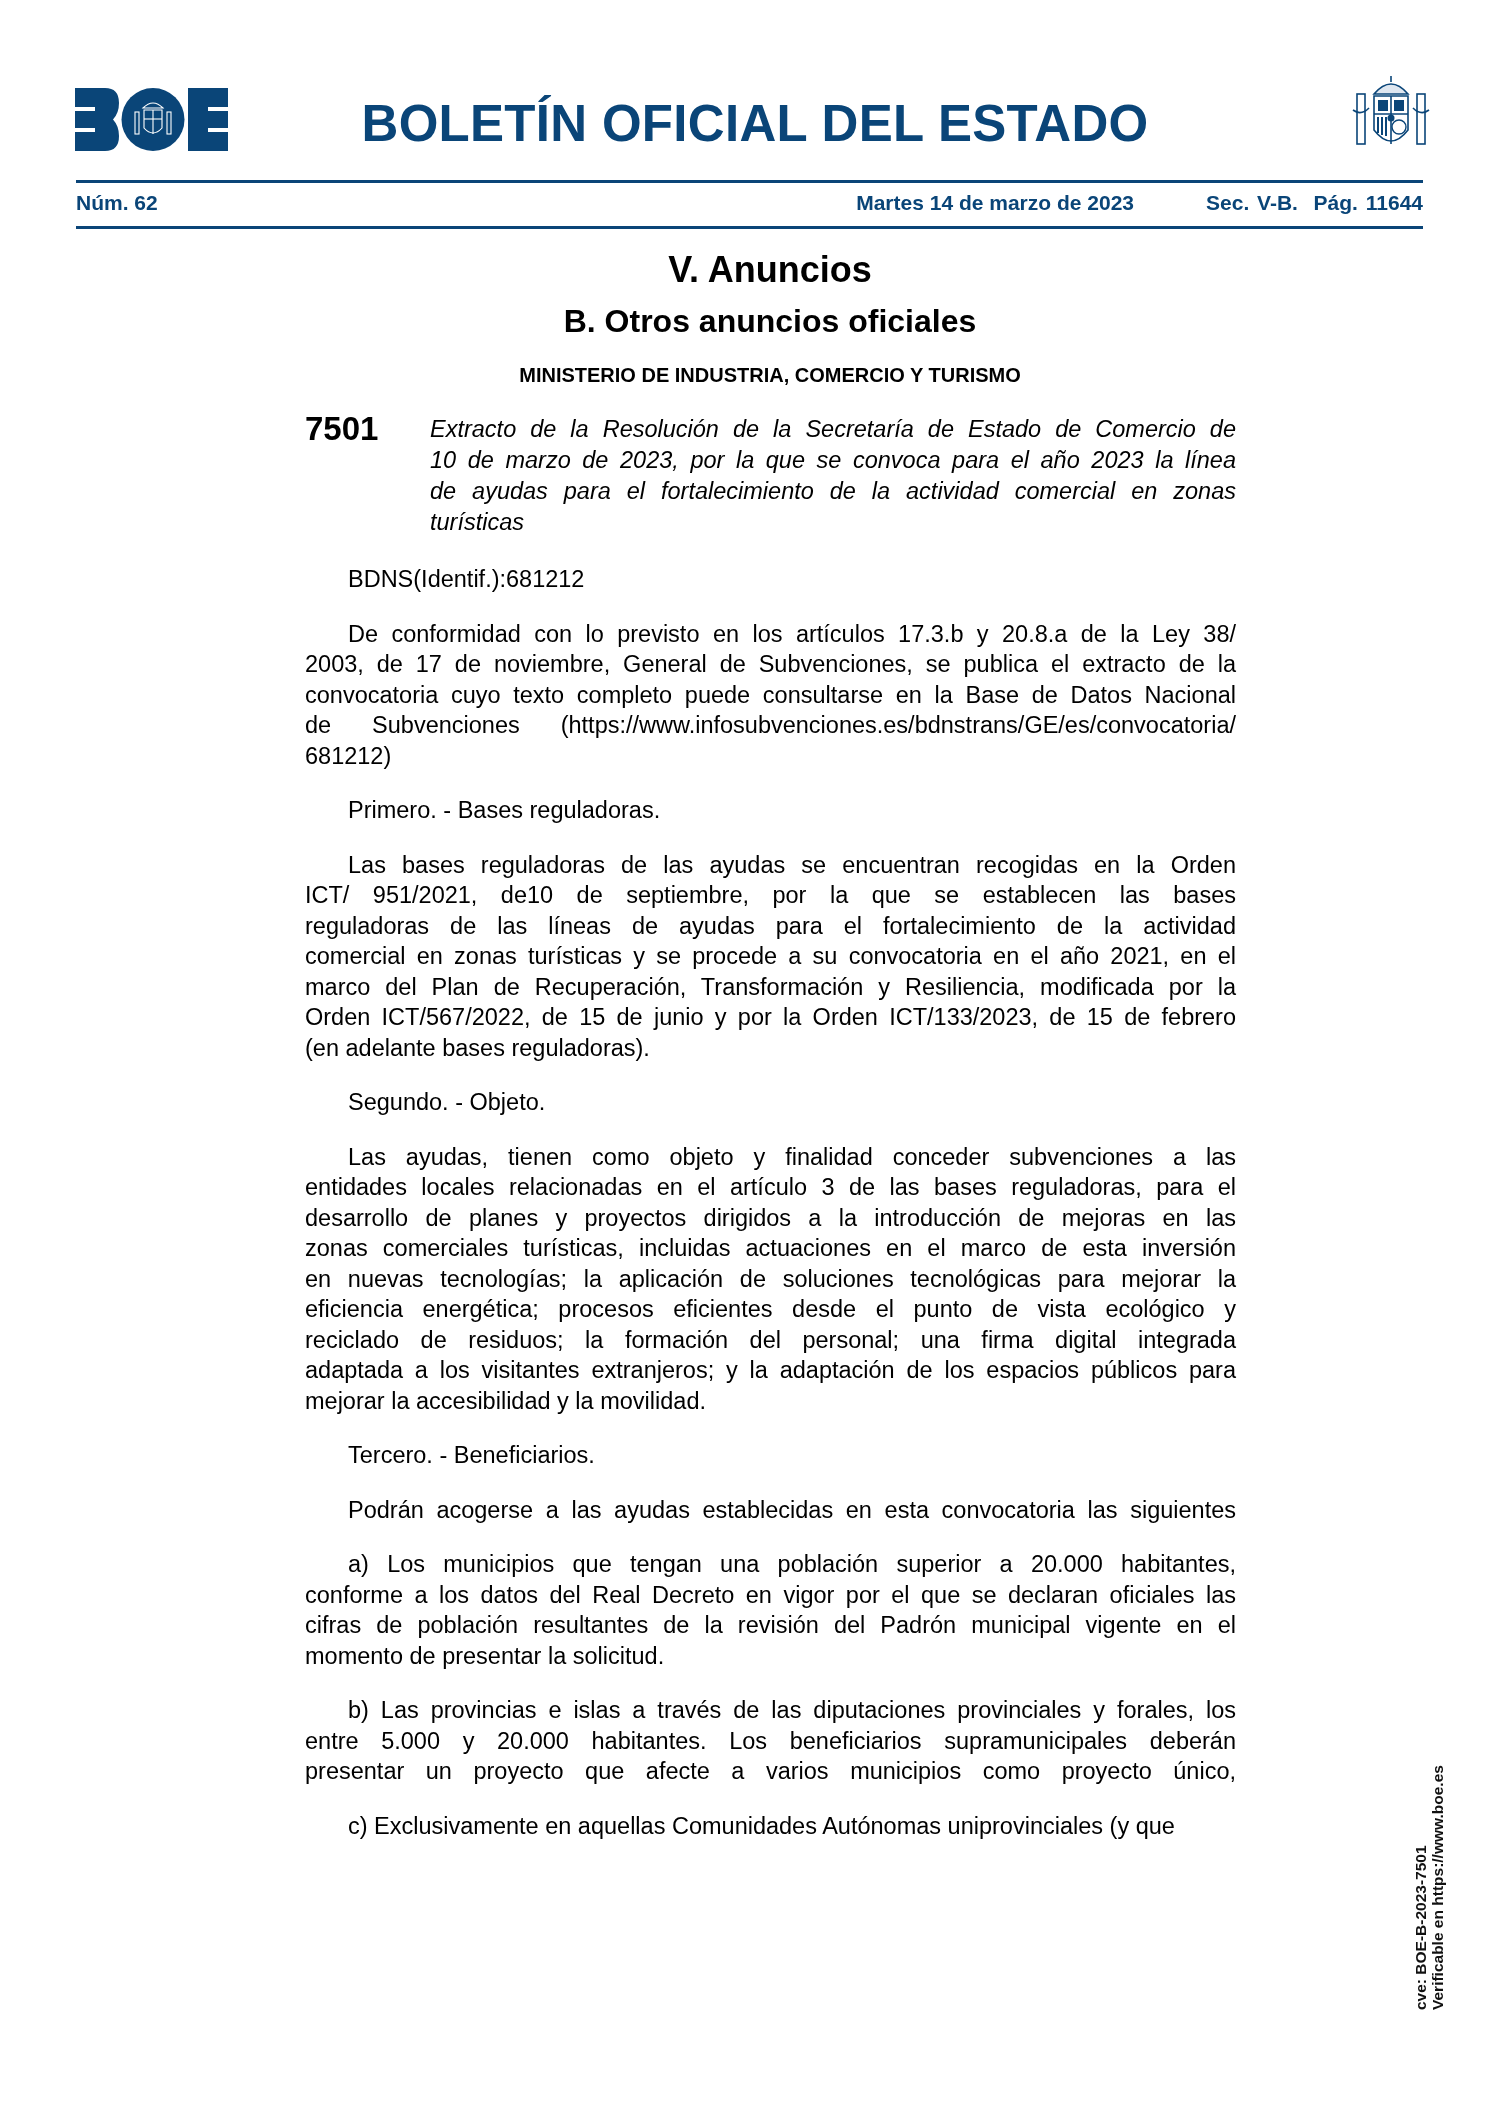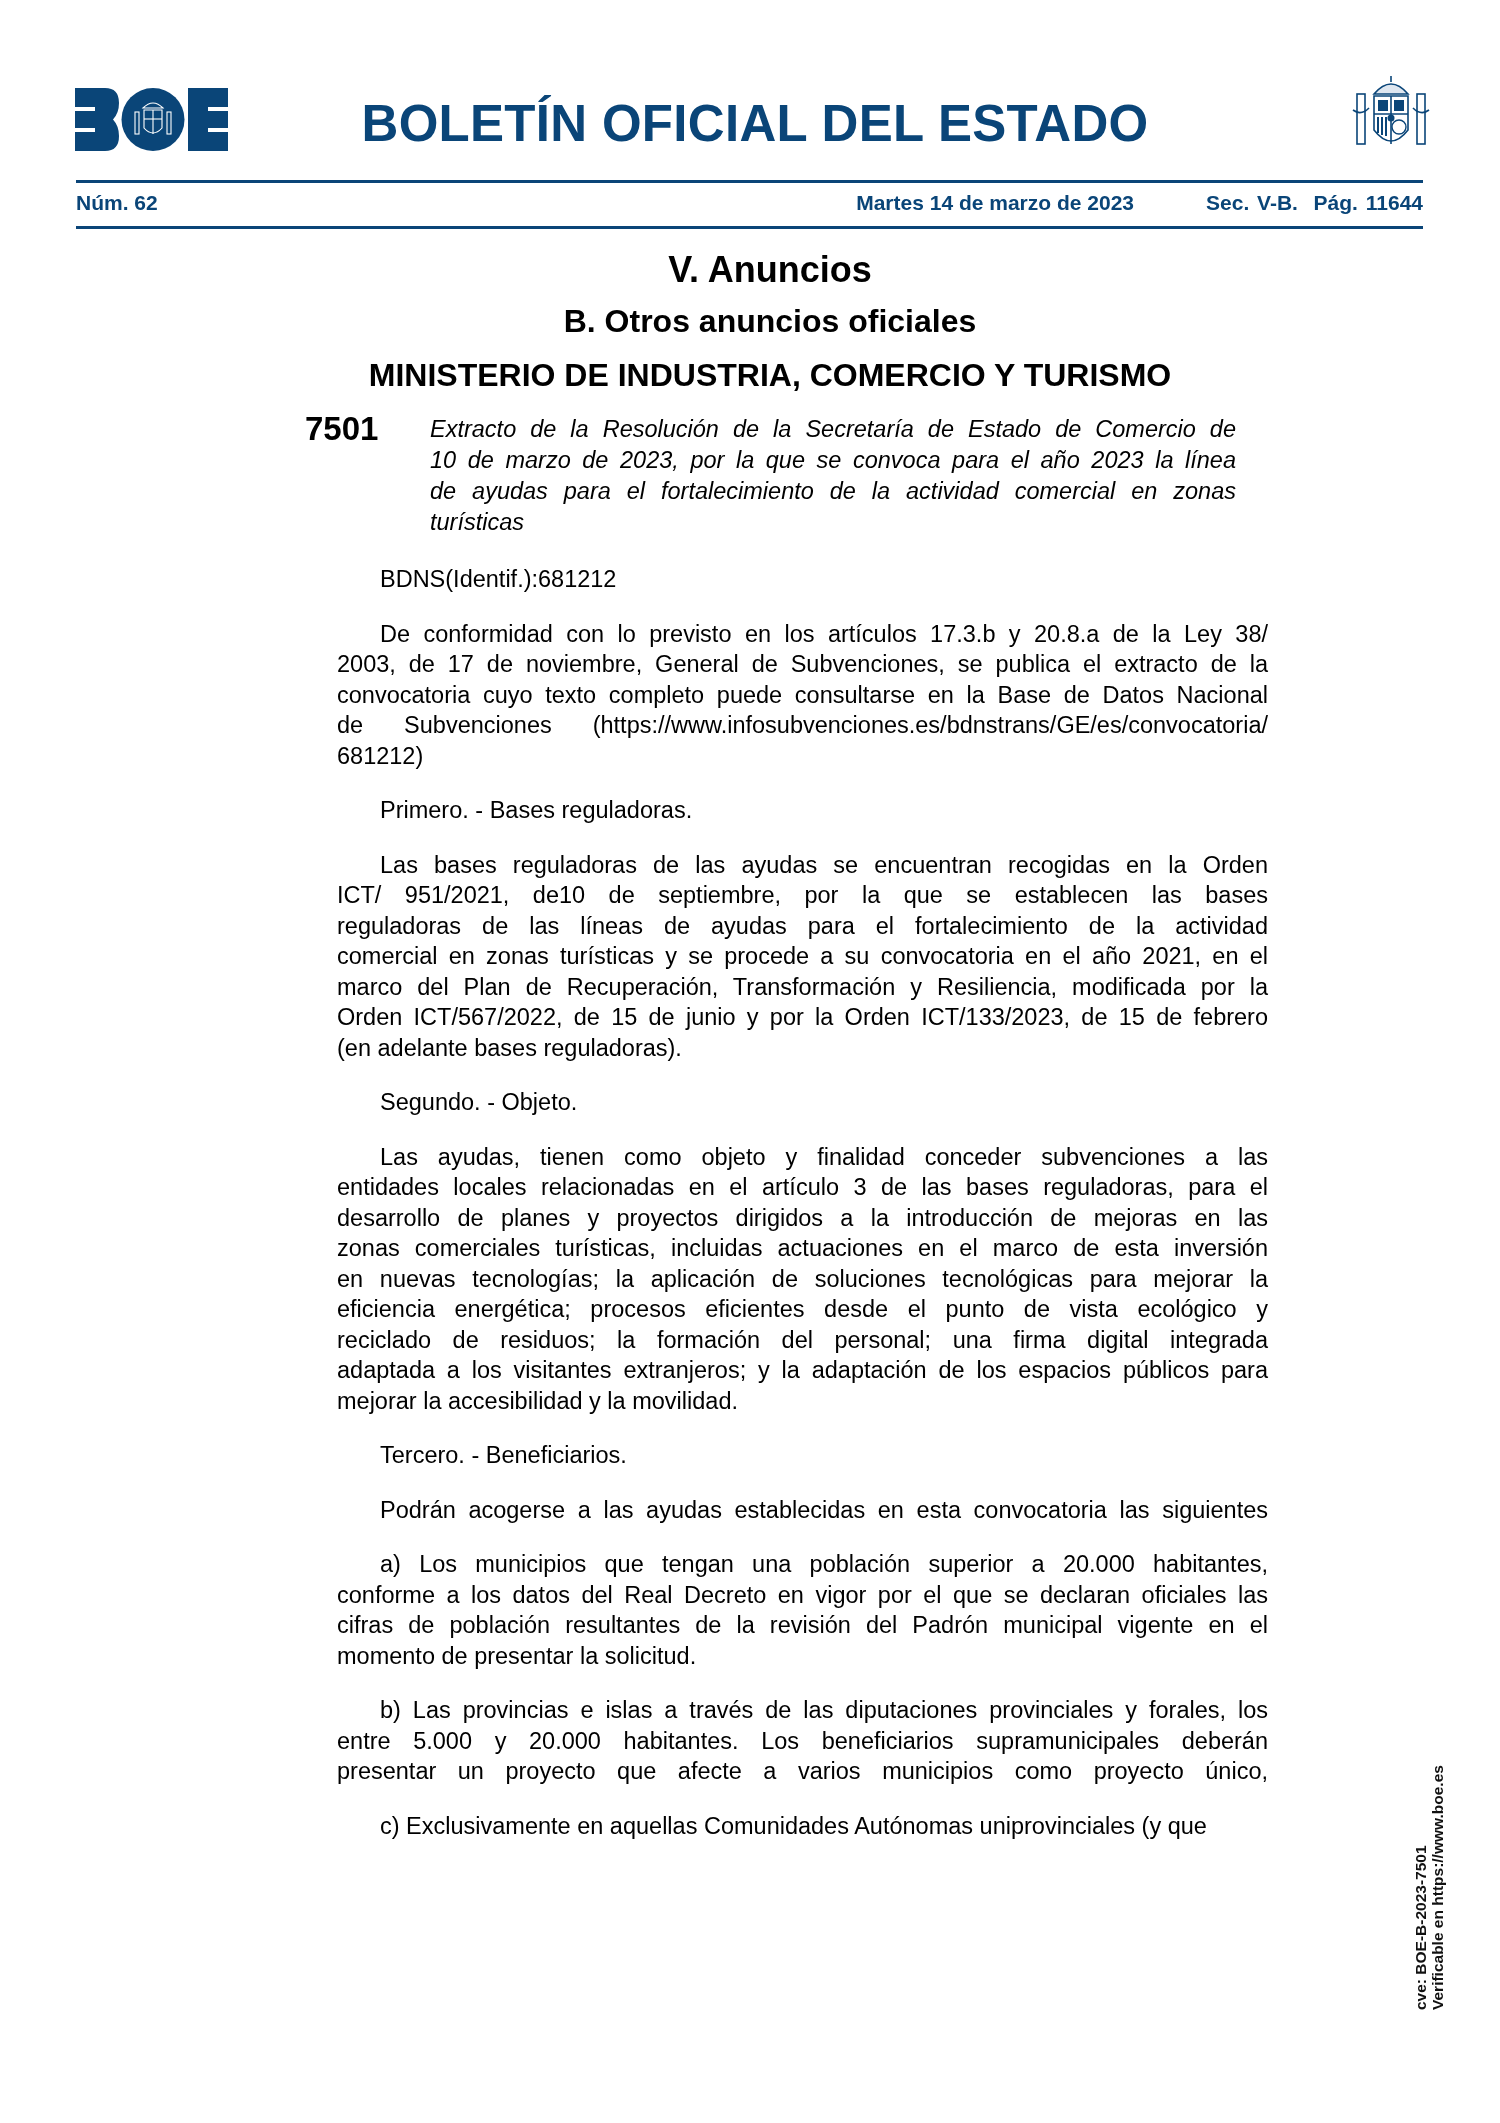--- a/index.html
+++ b/index.html
@@ -15,28 +15,28 @@
   .rule { left: 76px; width: 1347px; height: 3px; background: #0a4578; }
   .meta { top: 190px; font-weight: bold; font-size: 21px; line-height: 26px; color: #0a4578; }
   .meta-left { left: 76px; }
   .meta-center { left: 384px; width: 750px; text-align: right; }
   .meta-right { right: 77px; text-align: right; word-spacing: 2px; }
 
   
   .h-section { left: 305px; width: 930px; text-align: center; font-weight: bold; }
   .h1 { top: 249px; font-size: 36px; line-height: 42px; }
   .h2 { top: 302px; font-size: 32px; line-height: 38px; }
-  .h3 { top: 360px; font-size: 32px; line-height: 30px; }
+  .h3 { top: 360px; font-size: 20px; line-height: 30px; }
 
   
   .ann-num { left: 305px; top: 414px; font-weight: bold; font-size: 33px; line-height: 30px; }
   .ann-title { left: 430px; top: 414px; width: 806px; font-style: italic; font-size: 23.5px; line-height: 31px; }
 
   
-  .body { left: 305px; top: 564px; width: 931px; font-size: 23.5px; line-height: 30.5px; margin-left: 32px; }
+  .body { left: 305px; top: 564px; width: 931px; font-size: 23.5px; line-height: 30.5px; }
   .para { margin: 0 0 24px 0; }
   .line { display: block; text-align: justify; text-align-last: justify; white-space: nowrap; overflow: visible; }
   .line.last { text-align-last: left; }
   .line.first { text-indent: 43px; }
 
   
   .side { left: 1412px; top: 1710px; width: 38px; height: 300px; }
   .side-inner { position: absolute; left: 0; top: 0; width: 300px; height: 38px;
          transform-origin: 0 0; transform: translate(0px, 300px) rotate(-90deg);
          font-weight: bold; font-size: 15.5px; line-height: 17px; color: #111; }

